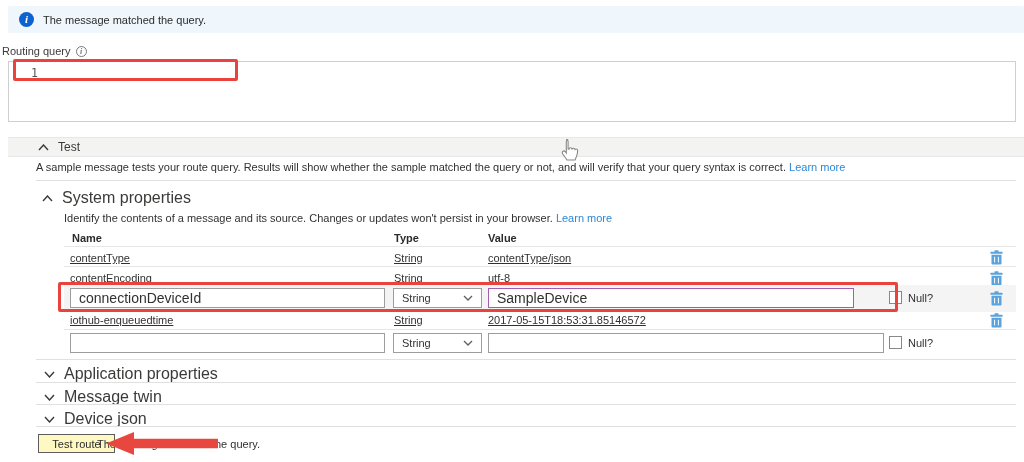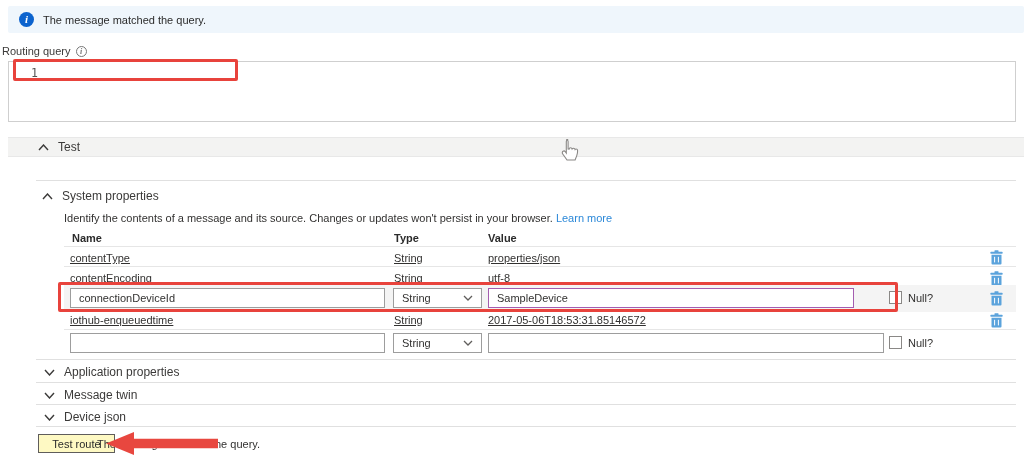--- a/index.html
+++ b/index.html
@@ -37,28 +37,28 @@
   .test-header { position:absolute; left:8px; top:137px; width:1016px; height:20px;
     background:#f3f3f2; border-top:1px solid #e8e8e8; border-bottom:1px solid #e8e8e8;
     display:flex; align-items:center; color:#3b3a39; font-size:12px; cursor:pointer; }
   .test-header svg { margin-left:30px; margin-right:9px; }
   .hand-cursor { position:absolute; left:560px; top:138px; z-index:30; }
   .test-desc { position:absolute; left:36px; top:161px; color:#323130; }
   a.link { color:#2b88d8; text-decoration:none; cursor:pointer; }
   .divider { position:absolute; left:36px; width:980px; border-top:1px solid #e0e0e0; }
   
   .sub-header { position:absolute; display:flex; align-items:center; gap:9px;
-    color:#3b3a39; font-size:12px; cursor:pointer; }
+    color:#3b3a39; font-size:16px; cursor:pointer; }
   .sys-desc { position:absolute; left:64px; top:212px; color:#323130; }
   .col-head { position:absolute; font-weight:bold; color:#2b2b2b; }
   .cell { position:absolute; color:#323130;text-decoration:underline; }
   .hline { position:absolute; border-top:1px solid #e6e6e6; }
   .row-highlight { position:absolute; left:64px; top:285px; width:952px; height:27px; background:#f4f4f4; }
   .tbl-input { position:absolute; height:20px; border:1px solid #9d9d9d; background:#fff;
-    font-family:"Liberation Sans", sans-serif; font-size:11px; color:#323130; padding:8px 8px; outline:none; }
+    font-family:"Liberation Sans", sans-serif; font-size:14px; color:#323130; padding:8px 8px; outline:none; }
   .tbl-input.purple { border:1.5px solid #a45db0; }
   .select { position:absolute; height:20px; border:1px solid #9d9d9d; background:#fff;
     display:flex; align-items:center; justify-content:space-between; padding:0 8px; cursor:pointer; }
   .checkbox { position:absolute; width:13px; height:13px; border:1px solid #8a8886; background:#fff; cursor:pointer; }
   .null-label { position:absolute; color:#323130; }
   .trash-btn { position:absolute; width:16px; height:16px; background:none; border:none; cursor:pointer; padding:0; }
   
   .test-route-btn { position:absolute; left:38px; top:434px; width:77px; height:19px;
     background:#fef9c3; border:1px solid #5f5d5b; color:#2b2b2b;
     font-family:"Liberation Sans", sans-serif; font-size:11px; cursor:pointer; }
@@ -92,20 +92,24 @@
       </svg>
     <span>Test</span>
   </div>
 
   <span class="hand-cursor">
     <svg width="19" height="26" viewBox="0 0 19 26">
       <path d="M6.2 1.6 c1.1 0 1.9 .9 1.9 1.9 V11 l1 .2 c0-.8 .7-1.4 1.5-1.4 .7 0 1.3 .5 1.5 1.2 .3-.5 .8-.8 1.4-.8 .8 0 1.4 .5 1.6 1.3 .2-.3 .6-.5 1-.5 .9 0 1.5 .7 1.5 1.6 0 0 .1 2.8-.9 5.3 -.8 2-1.6 4.1-1.6 4.1 H7 c0 0-3.4-4.8-4.4-6.3 -.6-.9-.3-2 .5-2.5 .7-.4 1.7-.2 2.2 .5 l1 1.4 V3.5 c0-1.1 .8-1.9 1.9-1.9 z" fill="#ffffff" stroke="#8a8886" stroke-width="1.1"></path>
     </svg>
   </span>
 
+  <div class="test-desc">
+    <span>A sample message tests your route query. Results will show whether the sample matched the query or not, and will verify that your query syntax is correct.</span>
+    <a class="link">Learn more</a>
+  </div>
 
   <div class="divider" style="top:180px"></div>
 
   <div class="sub-header" style="left:42px; top:189px">
     <svg width="11" height="7" viewBox="0 0 11 7">
         <polyline points="1,6 5.5,1 10,6" fill="none" stroke="#3b3a39" stroke-width="1.4"></polyline>
       </svg>
     <span>System properties</span>
   </div>
 
@@ -114,21 +118,21 @@
     <a class="link">Learn more</a>
   </div>
 
   <div class="col-head" style="left:72px;  top:232px">Name</div>
   <div class="col-head" style="left:394px; top:232px">Type</div>
   <div class="col-head" style="left:488px; top:232px">Value</div>
   <div class="hline" style="left:64px; top:246px; width:952px"></div>
 
   <div class="cell" style="left:70px;  top:252px">contentType</div>
   <div class="cell" style="left:394px; top:252px">String</div>
-  <div class="cell" style="left:488px; top:252px">properties/json</div>
+  <div class="cell" style="left:488px; top:252px">contentType/json</div>
   <button class="trash-btn" style="left:988px; top:250px">
     <svg width="13" height="15" viewBox="0 0 13 15">
         <rect x="4.5" y="0.3" width="4" height="2" rx="0.5" fill="#5ba3dc"></rect>
         <rect x="0.5" y="1.8" width="12" height="2" rx="0.5" fill="#5ba3dc"></rect>
         <path d="M1.5 4.8 h10 v8.7 a1 1 0 0 1 -1 1 h-8 a1 1 0 0 1 -1 -1 z" fill="#5ba3dc"></path>
         <line x1="4.6" y1="6.8" x2="4.6" y2="12.4" stroke="#fff" stroke-width="1"></line>
         <line x1="8.4" y1="6.8" x2="8.4" y2="12.4" stroke="#fff" stroke-width="1"></line>
       </svg>
   </button>
   <div class="hline" style="left:64px; top:266px; width:952px"></div>
@@ -163,21 +167,21 @@
         <rect x="0.5" y="1.8" width="12" height="2" rx="0.5" fill="#5ba3dc"></rect>
         <path d="M1.5 4.8 h10 v8.7 a1 1 0 0 1 -1 1 h-8 a1 1 0 0 1 -1 -1 z" fill="#5ba3dc"></path>
         <line x1="4.6" y1="6.8" x2="4.6" y2="12.4" stroke="#fff" stroke-width="1"></line>
         <line x1="8.4" y1="6.8" x2="8.4" y2="12.4" stroke="#fff" stroke-width="1"></line>
       </svg>
   </button>
   <div class="ann ann-row"></div>
 
   <div class="cell" style="left:70px;  top:314px">iothub-enqueuedtime</div>
   <div class="cell" style="left:394px; top:314px">String</div>
-  <div class="cell" style="left:488px; top:314px">2017-05-06T18:53:31.85146572</div>
+  <div class="cell" style="left:488px; top:314px">2017-05-15T18:53:31.85146572</div>
   <button class="trash-btn" style="left:988px; top:313px">
     <svg width="13" height="15" viewBox="0 0 13 15">
         <rect x="4.5" y="0.3" width="4" height="2" rx="0.5" fill="#5ba3dc"></rect>
         <rect x="0.5" y="1.8" width="12" height="2" rx="0.5" fill="#5ba3dc"></rect>
         <path d="M1.5 4.8 h10 v8.7 a1 1 0 0 1 -1 1 h-8 a1 1 0 0 1 -1 -1 z" fill="#5ba3dc"></path>
         <line x1="4.6" y1="6.8" x2="4.6" y2="12.4" stroke="#fff" stroke-width="1"></line>
         <line x1="8.4" y1="6.8" x2="8.4" y2="12.4" stroke="#fff" stroke-width="1"></line>
       </svg>
   </button>
   <div class="hline" style="left:64px; top:329px; width:952px"></div>

